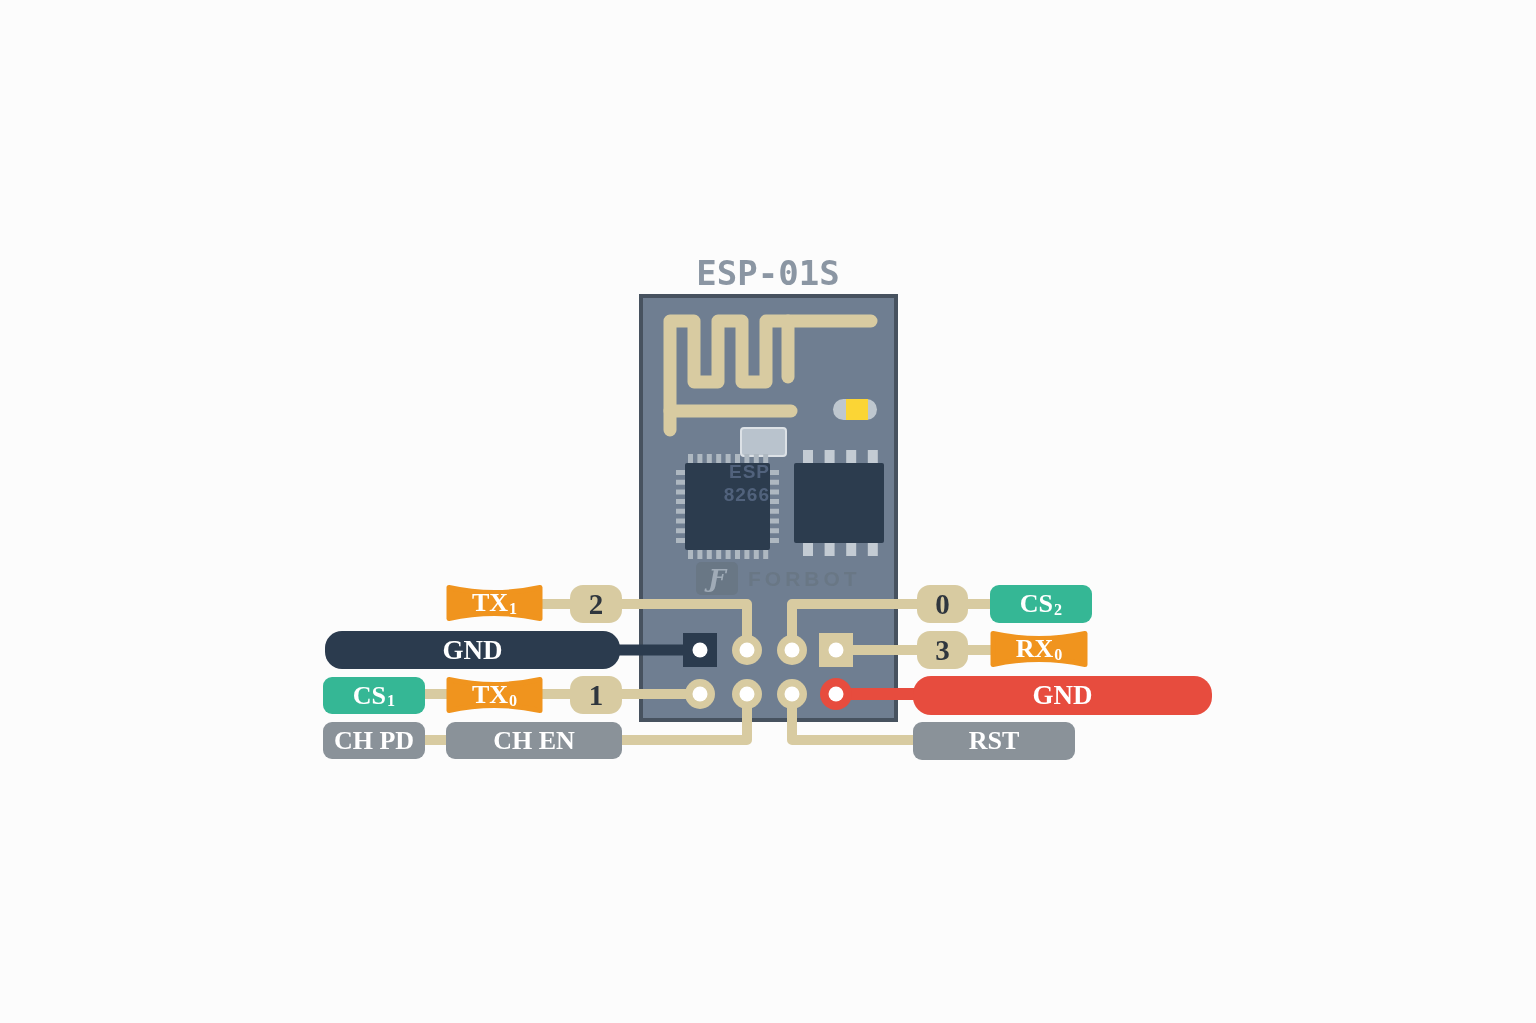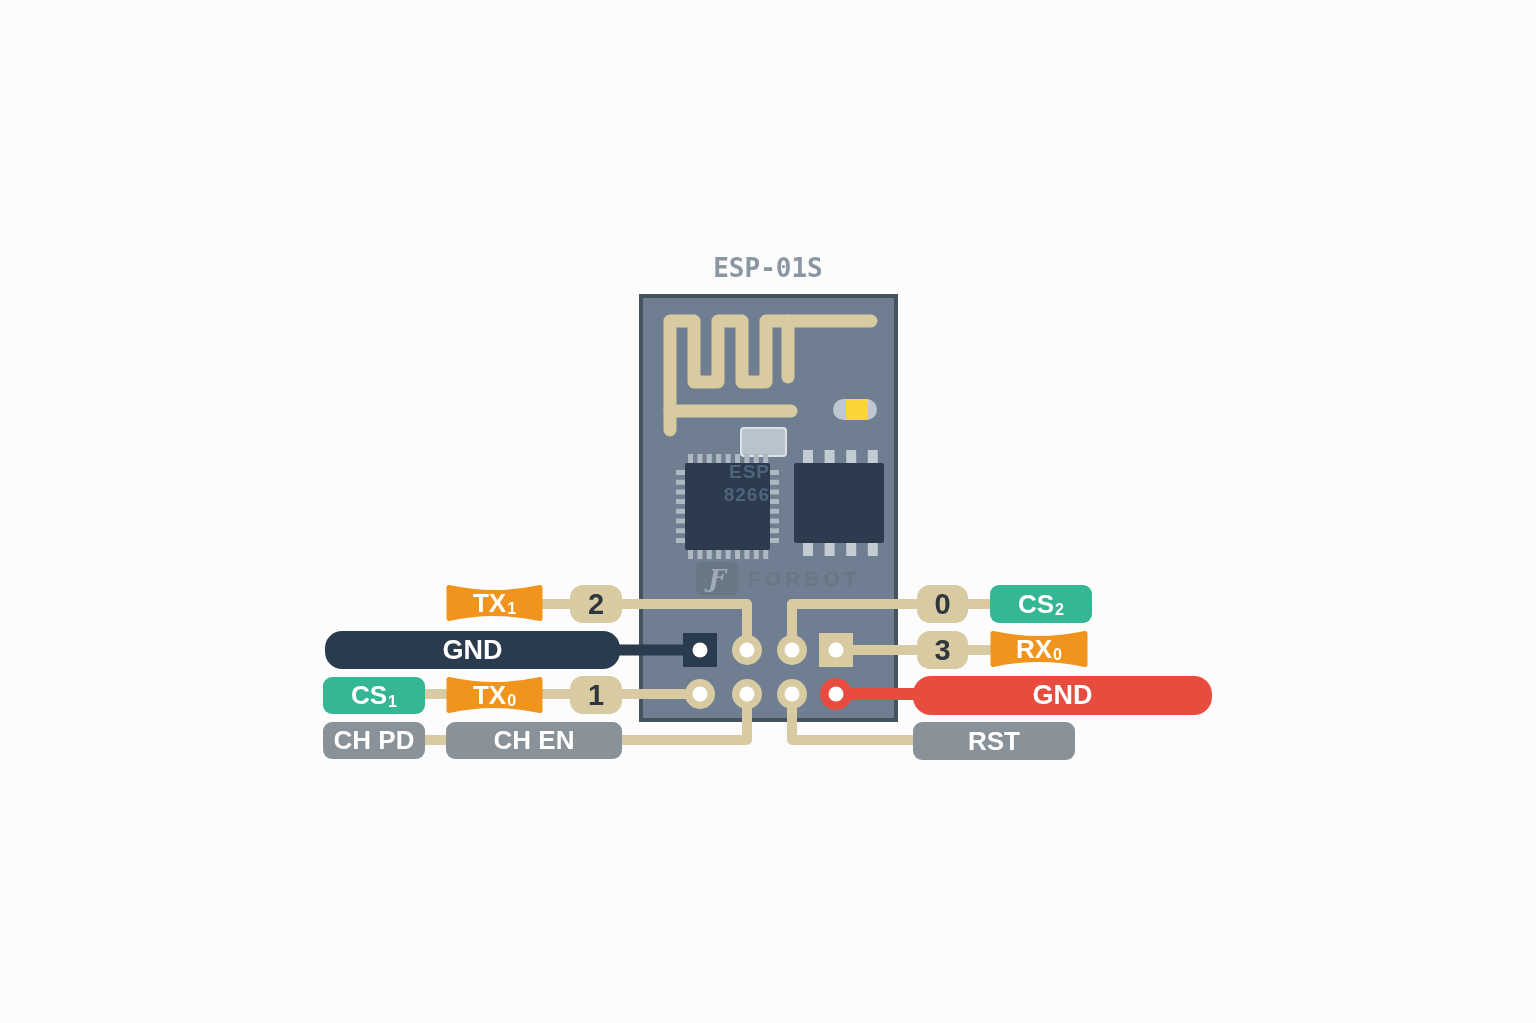--- a/index.html
+++ b/index.html
@@ -27,33 +27,33 @@
   .hole{fill:#FFFFFF;}
   .chip{fill:var(--chip);}
   .pin-row{stroke:var(--chip-pin);stroke-width:9;stroke-dasharray:5 4.4;fill:none;}
   .pin-col{stroke:var(--chip-pin);stroke-width:9;stroke-dasharray:5 4.7;fill:none;}
   .pin-row-lg{stroke:var(--chip-pin-lg);stroke-width:13;stroke-dasharray:10 11.6;fill:none;}
   .led-body{fill:var(--led-body);}
   .led-yellow{fill:var(--led-yellow);}
   .crystal{fill:var(--crystal);stroke:var(--crystal-border);stroke-width:2;}
 
   .title{position:absolute;left:618px;top:253px;width:300px;text-align:center;z-index:2;
-    font-family:"DejaVu Sans Mono",monospace;font-weight:bold;font-size:26px;color:var(--title);}
+    font-family:"DejaVu Sans Mono",monospace;font-weight:bold;font-size:34px;color:var(--title);}
 
   .chip-label{position:absolute;left:685px;top:460px;width:85px;z-index:2;text-align:right;
     font-weight:bold;font-size:19px;line-height:23px;letter-spacing:1px;color:var(--chip-text);}
 
   .logo{position:absolute;left:696px;top:562px;z-index:2;display:flex;align-items:center;}
   .logo-icon{width:42px;height:33px;background:var(--logo);border-radius:5px;opacity:.85;
     display:flex;align-items:center;justify-content:center;
     font-family:"DejaVu Serif",serif;font-style:italic;font-weight:bold;font-size:24px;color:var(--logo-glyph);}
   .logo-text{margin-left:10px;font-weight:bold;font-size:21px;letter-spacing:4px;color:var(--logo);opacity:.85;}
 
   .badge{position:absolute;z-index:3;display:flex;align-items:center;justify-content:center;
-    font-weight:bold;color:var(--badge-text);}
+    font-weight:bold;color:var(--badge-text);font-family:Liberation Serif, serif;}
   .badge .bt{position:relative;z-index:1;white-space:nowrap;}
   .sub{font-size:0.62em;position:relative;top:0.17em;margin-left:1px;}
   .num{background:var(--tan);color:var(--number-text);border-radius:13px;font-size:29px;}
   .teal-bg{background:var(--teal);border-radius:9px;font-size:26px;justify-content:center;}
   .gray-bg{background:var(--gray);border-radius:9px;font-size:26px;}
   .navy-bg{background:var(--navy);border-radius:17px;font-size:27px;}
   .red-bg{background:var(--red);border-radius:18px;font-size:27px;}
   .ribbon{background:transparent;font-size:26px;}
   .ribbon svg{position:absolute;left:0;top:0;width:100%;height:100%;z-index:0;}
   .ribbon-path{fill:var(--orange);stroke:var(--orange);stroke-width:5;stroke-linejoin:round;}

